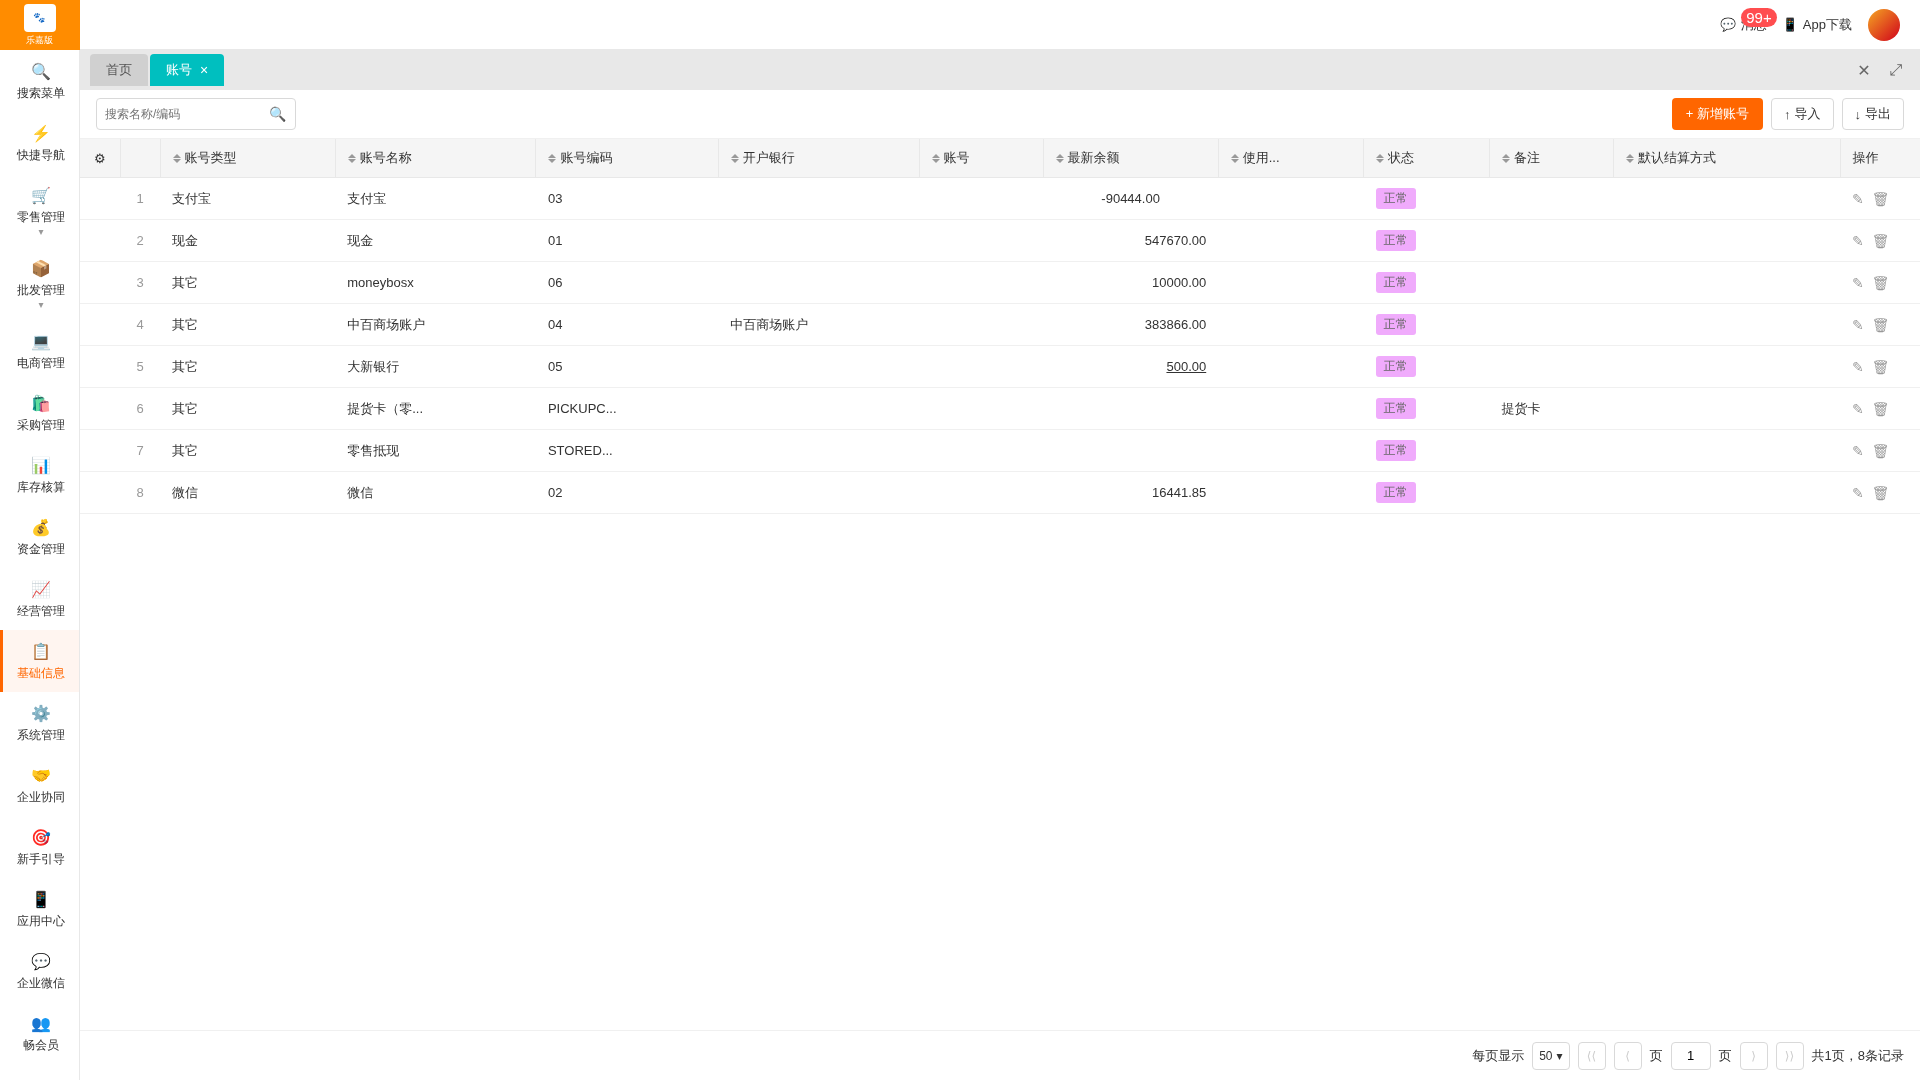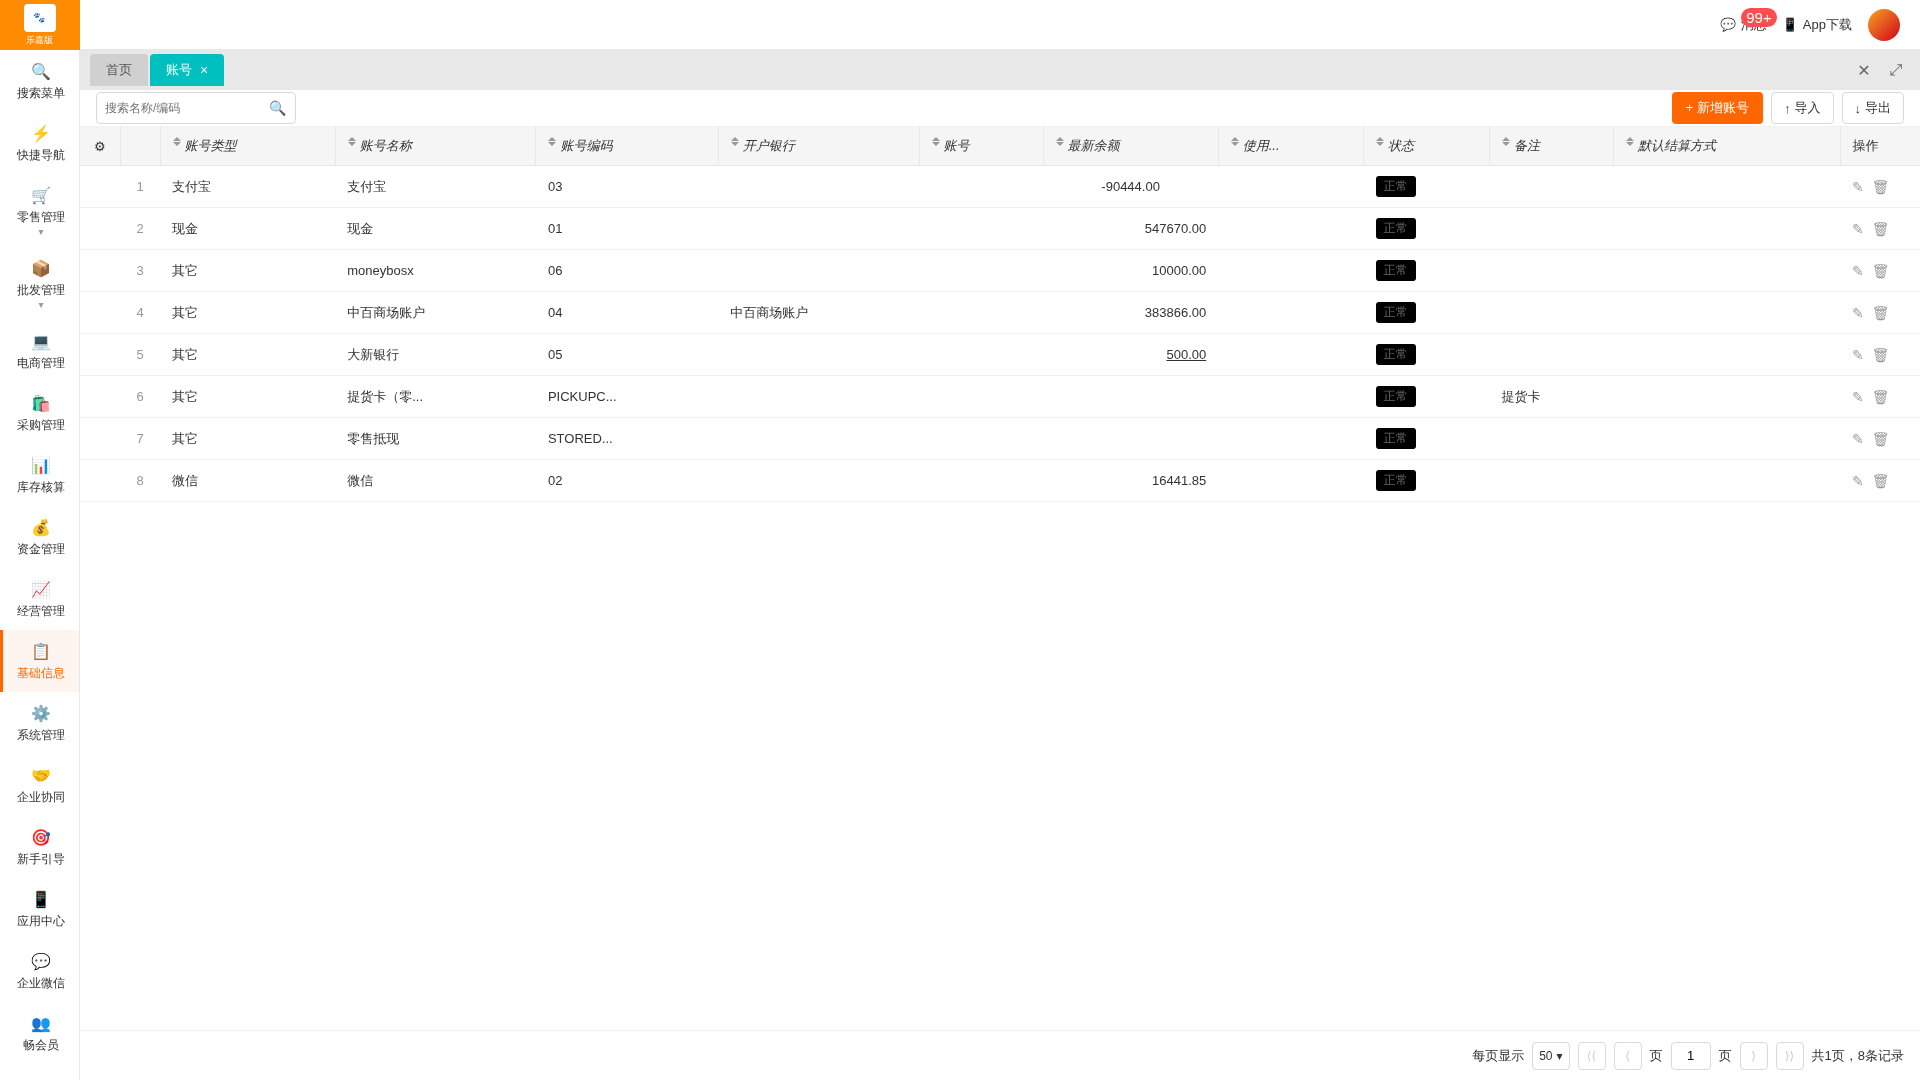--- a/index.html
+++ b/index.html
@@ -178,21 +178,21 @@
       flex-direction: column;
       overflow: hidden;
       padding: 0;
     }
 
     
     .toolbar {
       display: flex;
       align-items: center;
       justify-content: space-between;
-      padding: 2px 16px;
+      padding: 8px 16px;
       border-bottom: 1px solid #f0f0f0;
     }
     .search-box {
       width: 200px;
       height: 32px;
       border: 1px solid #d9d9d9;
       border-radius: 4px;
       display: flex;
       align-items: center;
       padding: 0 8px;
@@ -259,23 +259,23 @@
       padding: 10px 12px;
       text-align: left;
       font-weight: normal;
       color: #333;
       white-space: nowrap;
       border-right: 1px solid #e8e8e8;
     }
     thead th:last-child { border-right: none; }
     .th-sort {
       display: flex;
+      align-items: center;
       gap: 4px;
       cursor: pointer;
-      font-style: italic;
     }
     .sort-icon {
       display: flex;
       flex-direction: column;
       gap: 1px;
     }
     .sort-icon span {
       width: 0;
       height: 0;
       border-left: 4px solid transparent;
@@ -290,21 +290,21 @@
       padding: 10px 12px;
       color: #333;
       white-space: nowrap;
     }
     .row-index { color: #999; text-align: center; }
     .status-badge {
       display: inline-block;
       padding: 2px 8px;
       border-radius: 3px;
       font-size: 12px;
-      background: #000000;
+      background: #f0abfc;
       color: #666;
     }
     .actions {
       display: flex;
       gap: 8px;
     }
     .action-icon {
       cursor: pointer;
       color: #999;
       font-size: 14px;

